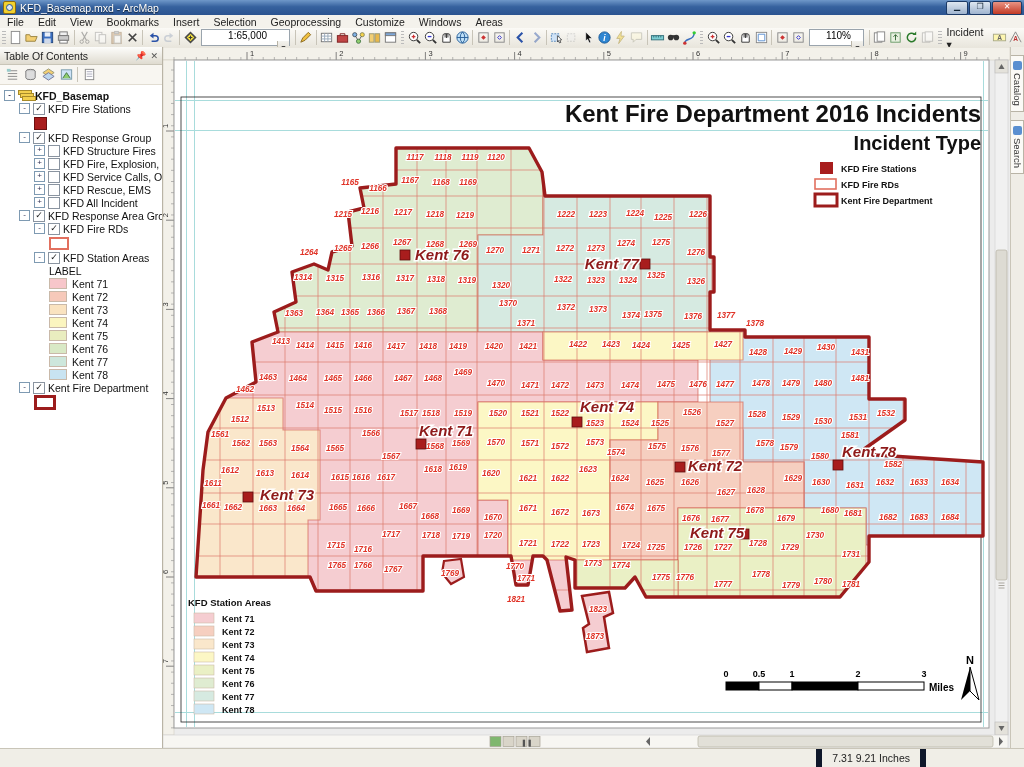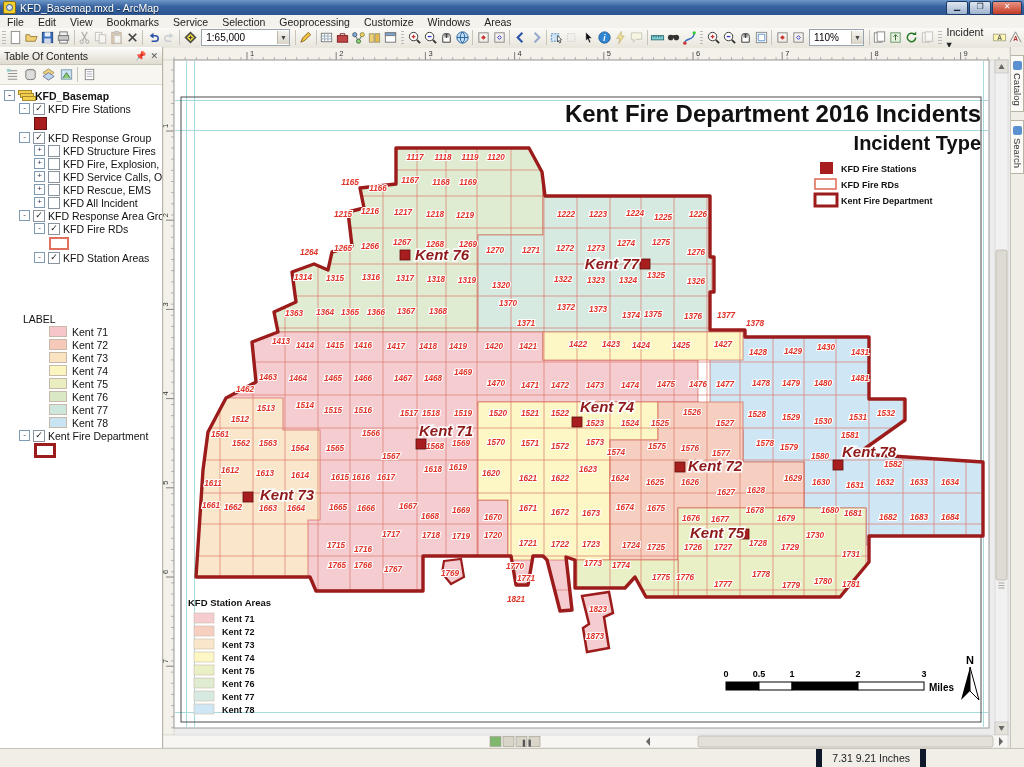--- a/index.html
+++ b/index.html
@@ -25,21 +25,21 @@
   
   #toolbar{position:absolute;left:0;top:28px;width:1024px;height:19px;
     background:linear-gradient(#fbfaf6,#e9e6dd);border-bottom:1px solid #c9c5b8;
     display:flex;align-items:center;overflow:hidden;}
   .grip{width:4px;height:14px;margin:0 2px;background:repeating-linear-gradient(#bbb,#bbb 1px,transparent 1px,transparent 3px);}
   .tbsep{width:1px;height:15px;background:#c8c4b8;margin:0 2px;}
   .tbicon{width:17px;height:17px;display:flex;align-items:center;justify-content:center;}
   .tbicon svg{width:15px;height:15px;}
   .tbicon.dim{opacity:.45;}
   .combo{height:15px;background:#fff;border:1px solid #9aa4ad;display:flex;align-items:center;
-    font-size:10px;padding-left:4px;margin:0 3px;}
+    font-size:10px;padding-left:4px;margin:0 3px;flex-direction:column;}
   .combo .arrow{margin-left:auto;width:11px;height:13px;background:linear-gradient(#f4f3ef,#d8d4c8);
     border-left:1px solid #b9b4a6;font-size:7px;line-height:13px;text-align:center;color:#444;}
   .tblabel{font-size:10.5px;color:#222;padding:0 3px;}
   
   #toc{position:absolute;left:0;top:47px;width:163px;height:701px;background:#f4f2ec;
     border-right:1px solid #b9b4a6;box-sizing:border-box;}
   #toc-header{height:17px;background:linear-gradient(#fdfdfb,#dfdbd0);border-bottom:1px solid #c9c5b8;
     display:flex;align-items:center;padding:0 4px;font-size:10.5px;color:#222;}
   #toc-header .hicons{margin-left:auto;display:flex;gap:4px;color:#555;font-size:9px;}
   #toc-tools{height:19px;border-bottom:1px solid #d5d1c5;display:flex;align-items:center;padding-left:3px;background:#f8f6f1;}
@@ -81,21 +81,21 @@
       <span class="winbtn">▁</span>
       <span class="winbtn">❐</span>
       <span class="winbtn close">✕</span>
     </span>
   </div>
   <div id="menubar">
       <span class="menuitem">File</span>
       <span class="menuitem">Edit</span>
       <span class="menuitem">View</span>
       <span class="menuitem">Bookmarks</span>
-      <span class="menuitem">Service</span>
+      <span class="menuitem">Insert</span>
       <span class="menuitem">Selection</span>
       <span class="menuitem">Geoprocessing</span>
       <span class="menuitem">Customize</span>
       <span class="menuitem">Windows</span>
       <span class="menuitem">Areas</span>
     </div>
   <div id="toolbar">
       <span class="grip"></span>
       <span class="tbicon">
         <svg viewBox="0 0 16 16">
@@ -501,21 +501,21 @@
           <span>KFD Fire RDs</span>
         </div>
         <div class="tocrow" style="padding-left: 49px; height: 16px;">
           <span class="sw" style="background: rgb(255, 255, 255); border: 2px solid rgb(226, 112, 95);"></span>
         </div>
         <div class="tocrow" style="padding-left: 34px;">
           <span class="exp">-</span>
           <span class="chk">✓</span>
           <span>KFD Station Areas</span>
         </div>
-        <div class="tocrow" style="padding-left: 23px; margin-top: 48px;">
+        <div class="tocrow" style="padding-left: 49px;">
           <span>LABEL</span>
         </div>
         <div class="tocrow" style="padding-left: 49px;">
           <span class="sw" style="background: rgb(247, 198, 202); border-color: rgb(201, 185, 169);"></span>
           <span>Kent 71</span>
         </div>
         <div class="tocrow" style="padding-left: 49px;">
           <span class="sw" style="background: rgb(246, 201, 186); border-color: rgb(201, 185, 169);"></span>
           <span>Kent 72</span>
         </div>

